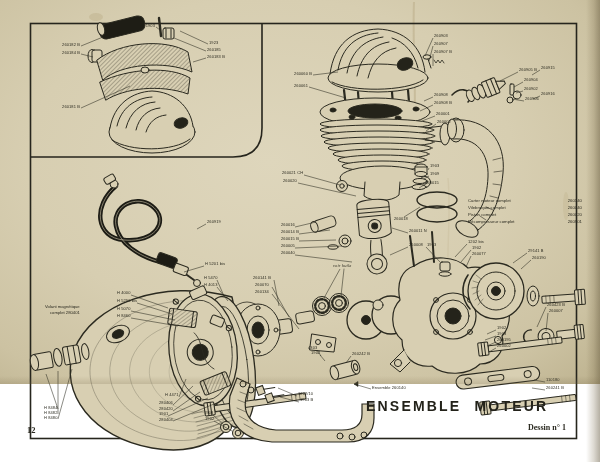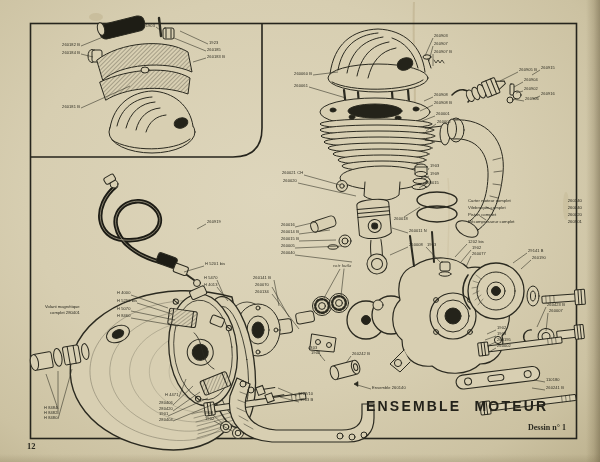--- a/index.html
+++ b/index.html
@@ -1,33 +1,33 @@
 <!DOCTYPE html>
 <html><head>
 <meta charset="utf-8">
 <style>
   html,body{margin:0;padding:0;}
   body{width:600px;height:462px;overflow:hidden;}
-  .page{position:relative;width:600px;height:462px;
+  .page{position:relative;width:600px;height:384px;
     background:radial-gradient(ellipse at 45% 42%, #ded6bc 0%, #d7ceb1 52%, #ccc2a2 82%, #bdb28f 100%);
     font-family:"Liberation Sans",sans-serif;color:#2b2a20;}
   .edge-right{position:absolute;right:0;top:0;width:14px;height:462px;
     background:linear-gradient(to right,rgba(120,106,74,0) 0%,rgba(120,106,74,.25) 55%,rgba(90,78,50,.45) 100%);}
   .edge-bottom{position:absolute;left:0;bottom:0;width:600px;height:8px;
     background:linear-gradient(to bottom,rgba(120,106,74,0),rgba(120,106,74,.22));}
   svg{position:absolute;left:0;top:0;}
   .callout{position:absolute;font:4px/1.05 "Liberation Sans",sans-serif;color:#2b2a20;
     white-space:nowrap;letter-spacing:.1px;}
   .callout.it{font-style:italic;font-family:"Liberation Serif",serif;font-size:4.5px;}
   .callout.end{transform:translateX(-100%);}
   .title{position:absolute;left:366px;top:398px;font-size:14px;font-weight:bold;
     letter-spacing:2.2px;word-spacing:7px;color:#23221a;}
   .dessin{position:absolute;left:528px;top:423px;font-family:"Liberation Serif",serif;
     font-size:8px;color:#2a2920;font-weight:bold;}
-  .pagenum{position:absolute;left:27px;top:441px;font-family:"Liberation Serif",serif;
+  .pagenum{position:absolute;left:27px;top:425px;font-family:"Liberation Serif",serif;
     font-weight:bold;font-size:8.5px;color:#2a2920;}
   .volant{position:absolute;left:45px;top:304px;font-size:4.2px;line-height:1.5;color:#2b2a20;}
   .volant .l2{padding-left:5px;}
   .legend{position:absolute;left:468px;top:198px;width:114px;}
   .legend-row{display:flex;justify-content:space-between;font-size:4.3px;line-height:1.62;color:#2b2a20;}
 </style>
 </head>
 <body>
 
 <div class="page">

